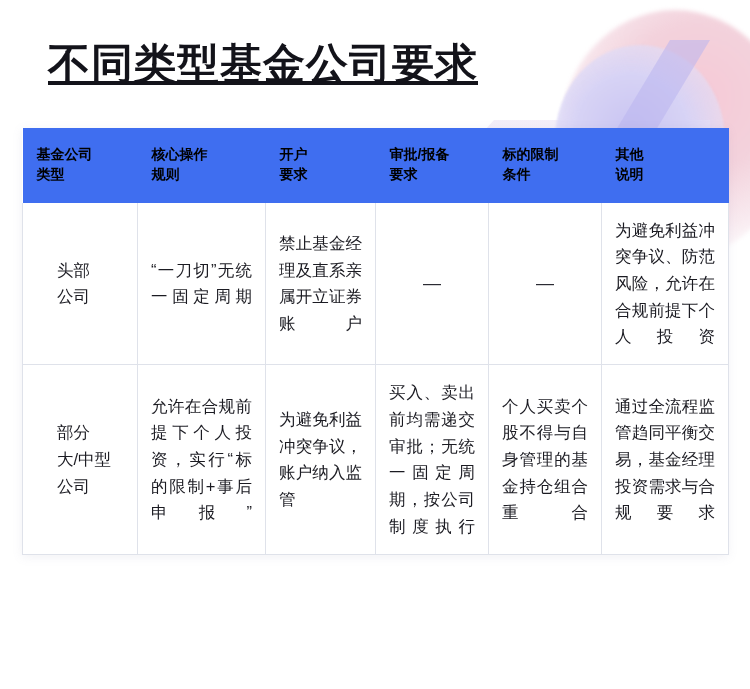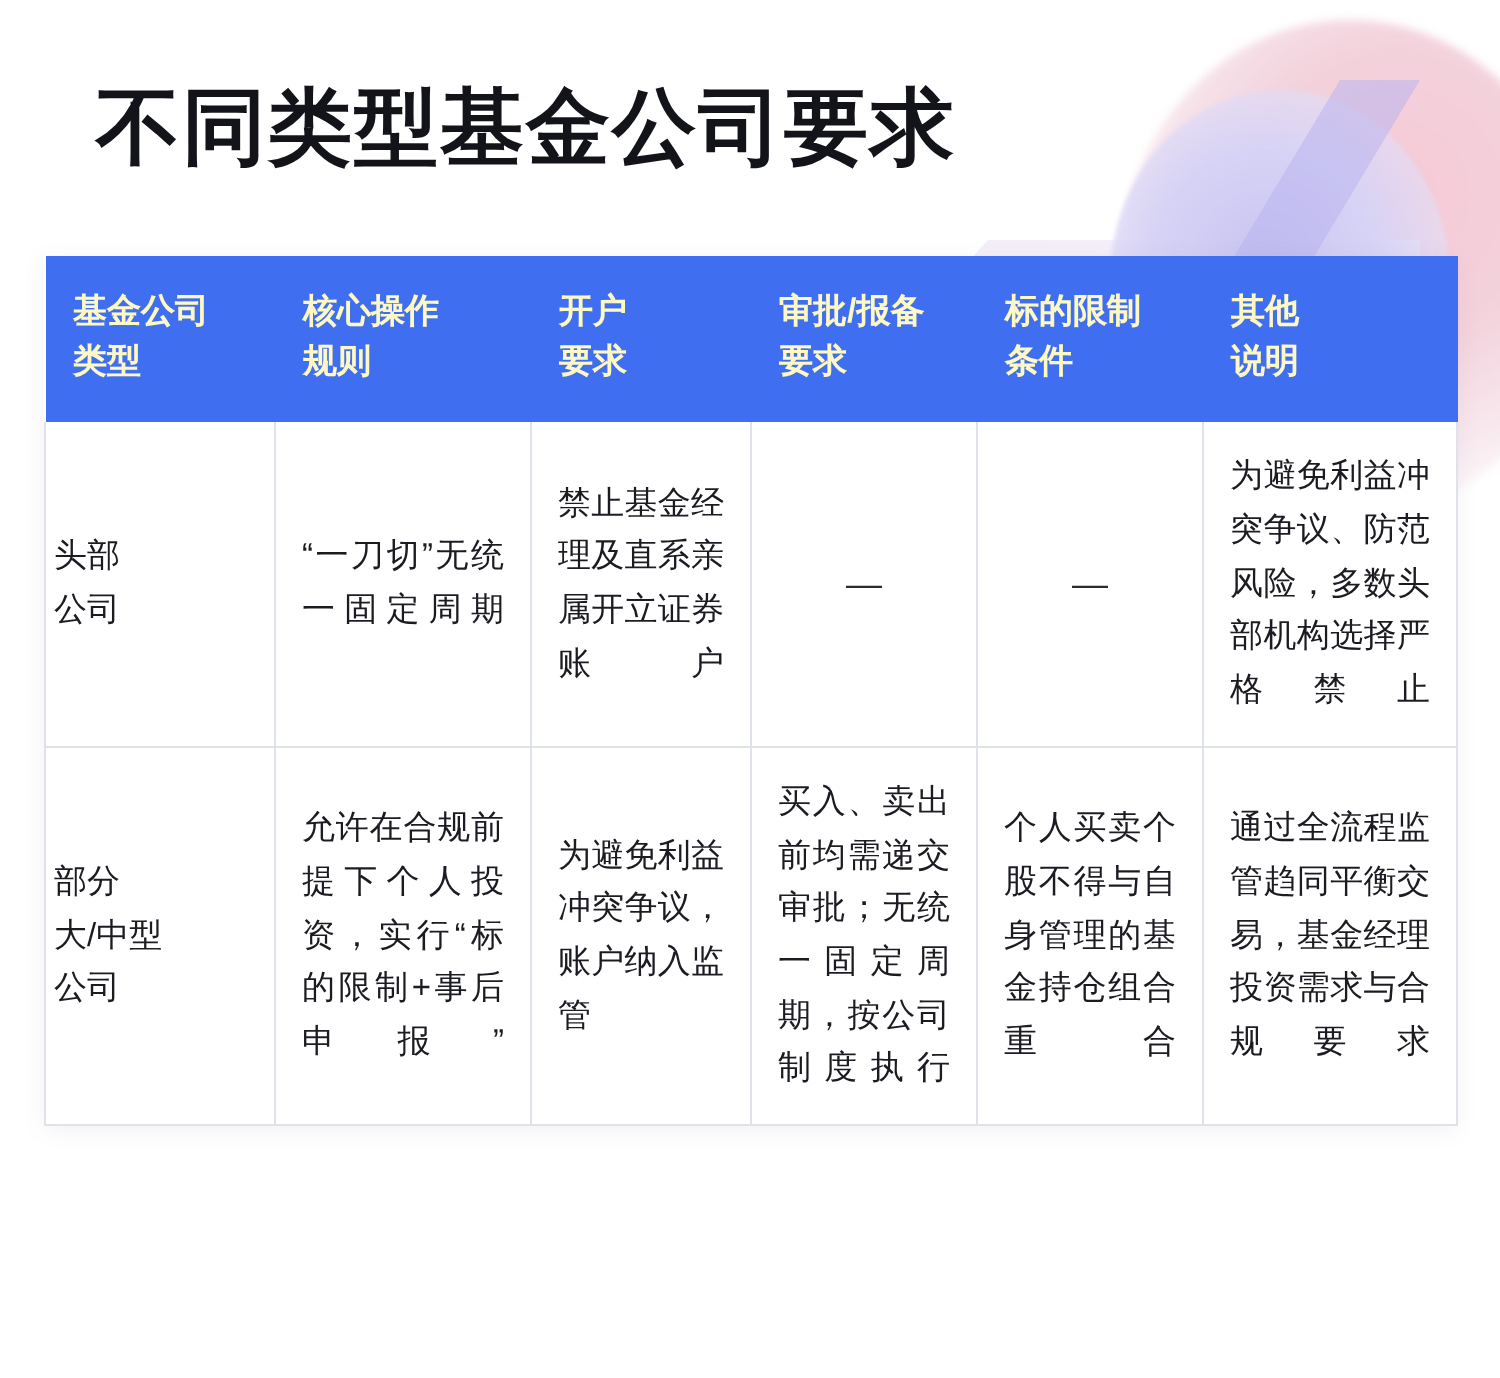--- a/index.html
+++ b/index.html
@@ -64,41 +64,42 @@
   .title {
     position: absolute;
     left: 48px;
     top: 36px;
     font-size: 42px;
     font-weight: bold;
     letter-spacing: 1px;
     color: #13131a;
     z-index: 3;
     white-space: nowrap;
+    text-decoration: underline;
   }
 
   
   .table-wrap {
     position: absolute;
     left: 22px;
     top: 128px;
     width: 706px;
     z-index: 4;
     background: #ffffff;
     box-shadow: 0 2px 10px rgba(120, 120, 160, .10);
   }
   table.main {
     border-collapse: collapse;
     width: 100%;
     table-layout: fixed;
   }
   table.main th {
     background: #3f6ef0;
-    color: #fef9c3;
-    font-size: 17px;
+    color: #000000;
+    font-size: 14px;
     font-weight: bold;
     text-align: left;
     vertical-align: middle;
     padding: 16px 14px 18px 14px;
     line-height: 1.45;
     border: none;
   }
   table.main th .hcell {
     display: block;
   }
@@ -110,21 +111,21 @@
     line-height: 1.62;
     padding: 14px 13px;
     vertical-align: middle;
     text-align: justify;
     text-align-last: justify;
     background: #ffffff;
   }
   table.main td.rowlabel {
     text-align: left;
     text-align-last: left;
-    padding-left: 4px;
+    padding-left: 34px;
   }
   table.main td.dash {
     text-align: center;
     text-align-last: center;
     font-size: 18px;
     color: #2b2b33;
   }
   table.main tr td:first-child {
     border-left: 1px solid #dfe2ea;
   }
@@ -191,21 +192,21 @@
       </tr>
     </thead>
     <tbody>
       <tr>
         <td class="rowlabel" style="white-space:pre-line">头部
 公司</td>
         <td>“一刀切”无统一固定周期</td>
         <td>禁止基金经理及直系亲属开立证券账户</td>
         <td class="dash">—</td>
         <td class="dash">—</td>
-        <td>为避免利益冲突争议、防范风险，多数头部机构选择严格禁止</td>
+        <td>为避免利益冲突争议、防范风险，允许在合规前提下个人投资</td>
       </tr>
       <tr>
         <td class="rowlabel" style="white-space:pre-line">部分
 大/中型
 公司</td>
         <td>允许在合规前提下个人投资，实行“标的限制+事后申报”</td>
         <td>为避免利益冲突争议，账户纳入监管</td>
         <td>买入、卖出前均需递交审批；无统一固定周期，按公司制度执行</td>
         <td>个人买卖个股不得与自身管理的基金持仓组合重合</td>
         <td>通过全流程监管趋同平衡交易，基金经理投资需求与合规要求</td>

